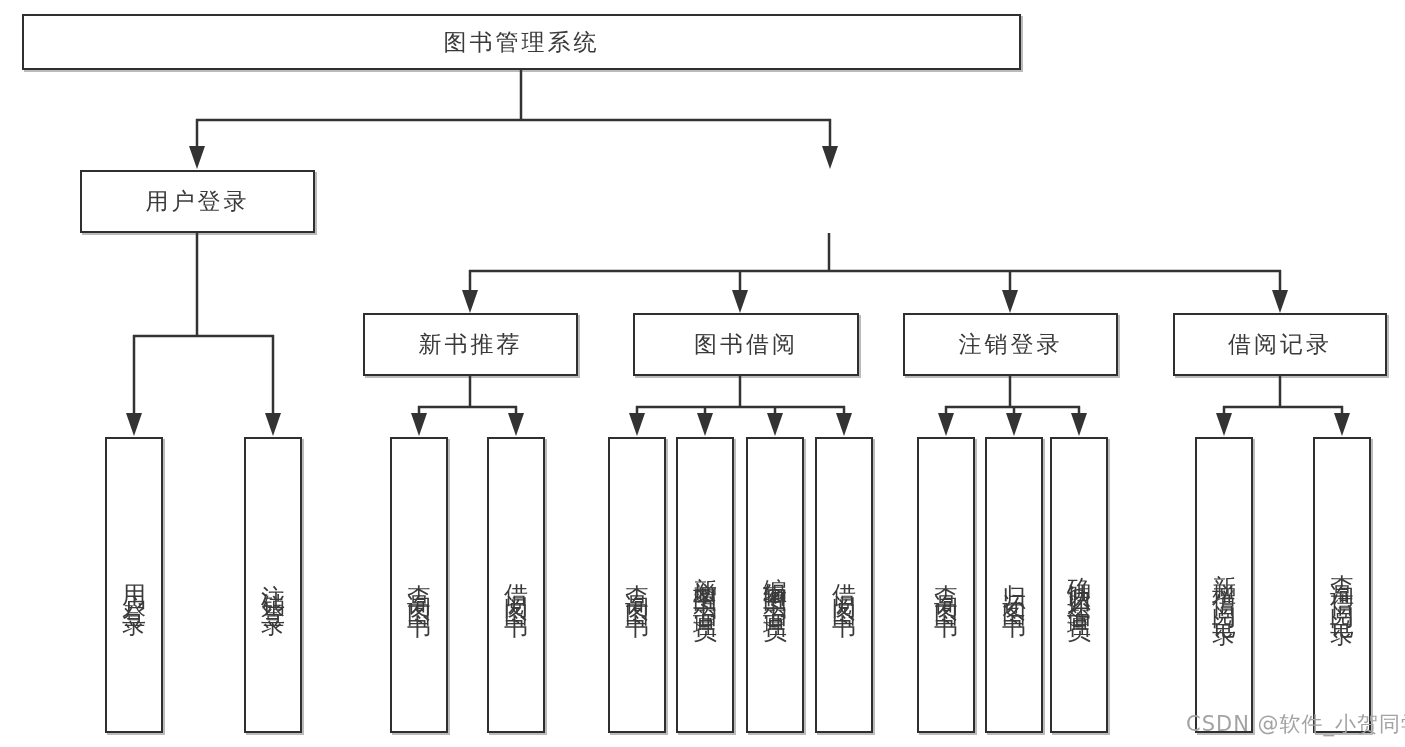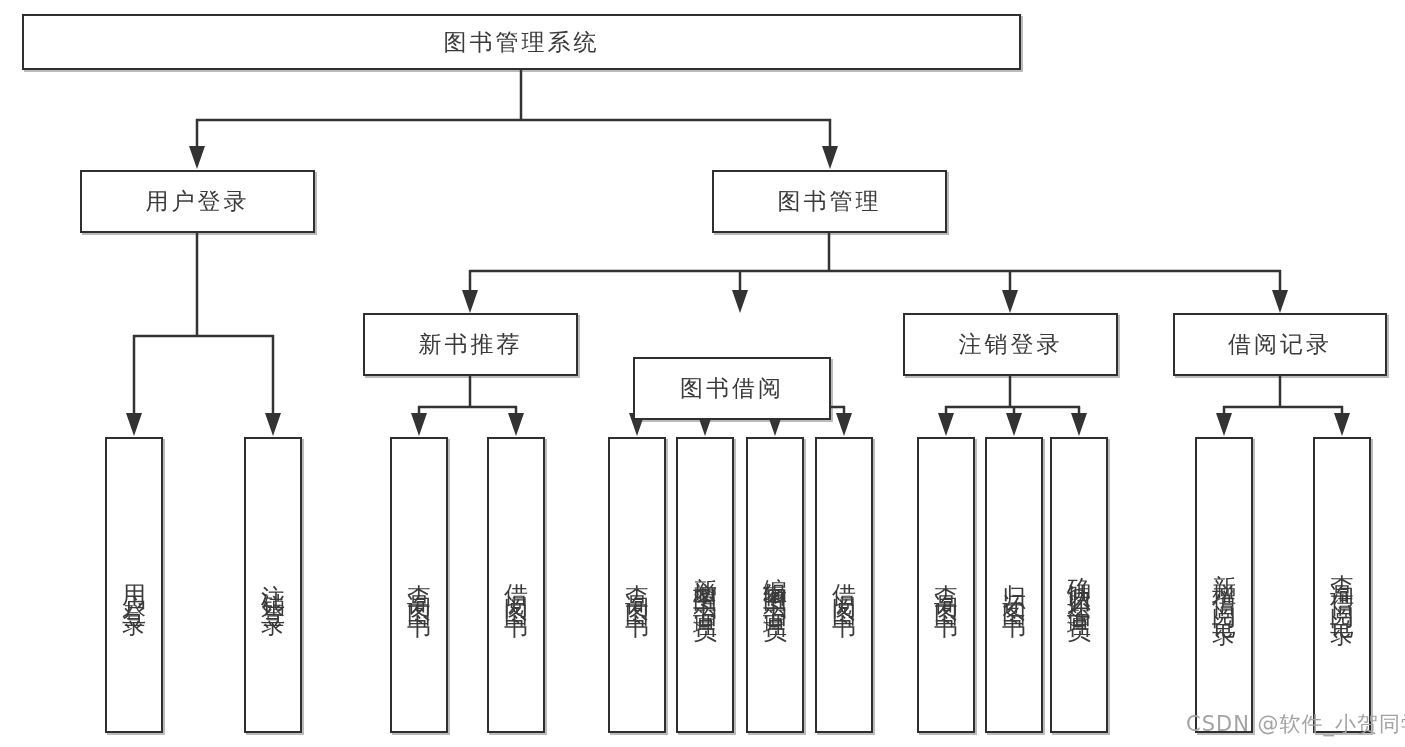--- a/index.html
+++ b/index.html
@@ -15,21 +15,21 @@
     box-sizing:border-box;
     text-align:right;
   }
   .hbox{font-size:23px;letter-spacing:3px;white-space:nowrap;}
   .root{left:22px;top:14px;width:999px;height:56px;}
   .l2{top:170px;width:235px;height:63px;}
   .l2-user{left:80px;}
   .l2-book{left:712px;}
   .l3{top:313px;height:63px;}
   .l3-newrec{left:363px;width:215px;}
-  .l3-borrow{left:633px;width:198px;margin-top:44px;}
+  .l3-borrow{left:633px;width:226px;}
   .l3-current{left:903px;width:215px;}
   .l3-records{left:1173px;width:214px;}
   .vbox{
     top:437px;width:58px;height:296px;
     writing-mode:vertical-rl;text-orientation:mixed;
     font-size:24px;letter-spacing:10px;line-height:1;
   }
   .vbox.tight{letter-spacing:6px;}
   .watermark{
     position:absolute;left:1186px;top:710px;
@@ -102,21 +102,20 @@
       <polygon points="1006,413 1022,413 1014,436"></polygon>
       <polygon points="1071,413 1087,413 1079,436"></polygon>
       <polygon points="1216,413 1232,413 1224,436"></polygon>
       <polygon points="1334,413 1350,413 1342,436"></polygon>
     </g>
   </svg>
 
   <div class="box hbox root">图书管理系统</div>
 
   <div class="box hbox l2 l2-user">用户登录</div>
-  <div class="box hbox l2 l2-book">图书管理</div>
 
   <div class="box hbox l3 l3-newrec">新书推荐</div>
   <div class="box hbox l3 l3-borrow">图书借阅</div>
   <div class="box hbox l3 l3-current">注销登录</div>
   <div class="box hbox l3 l3-records">借阅记录</div>
 
   <div class="box vbox" style="left:105px">用户登录</div>
   <div class="box vbox" style="left:244px">注销登录</div>
 
   <div class="box vbox" style="left:390px">查询图书</div>

